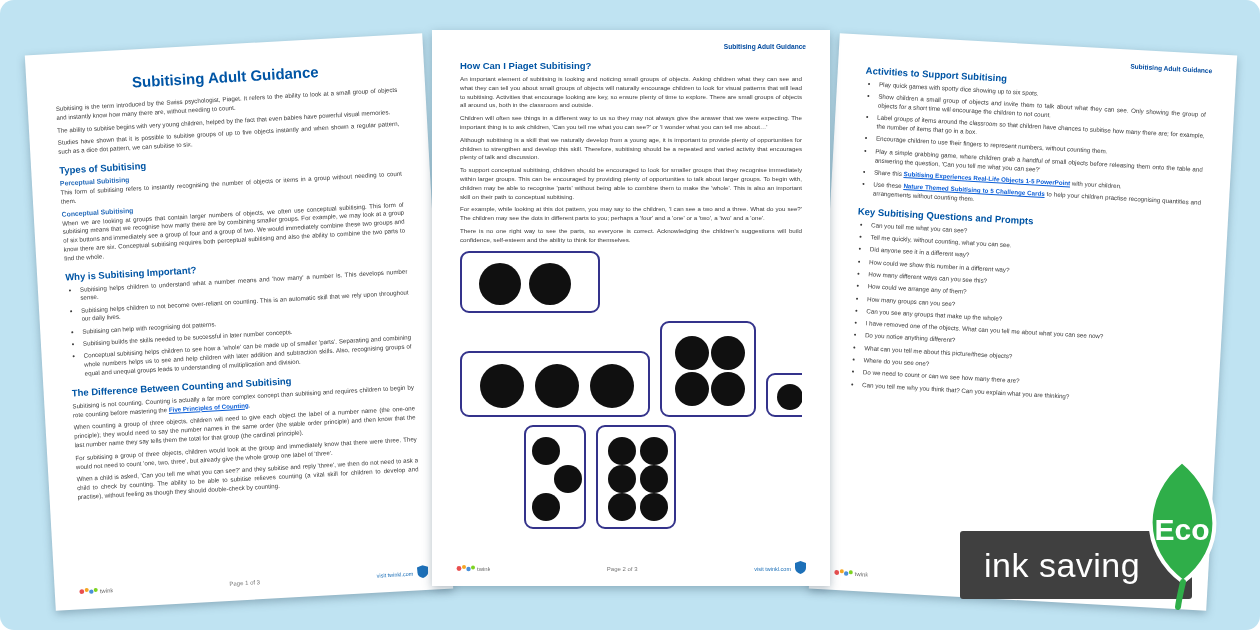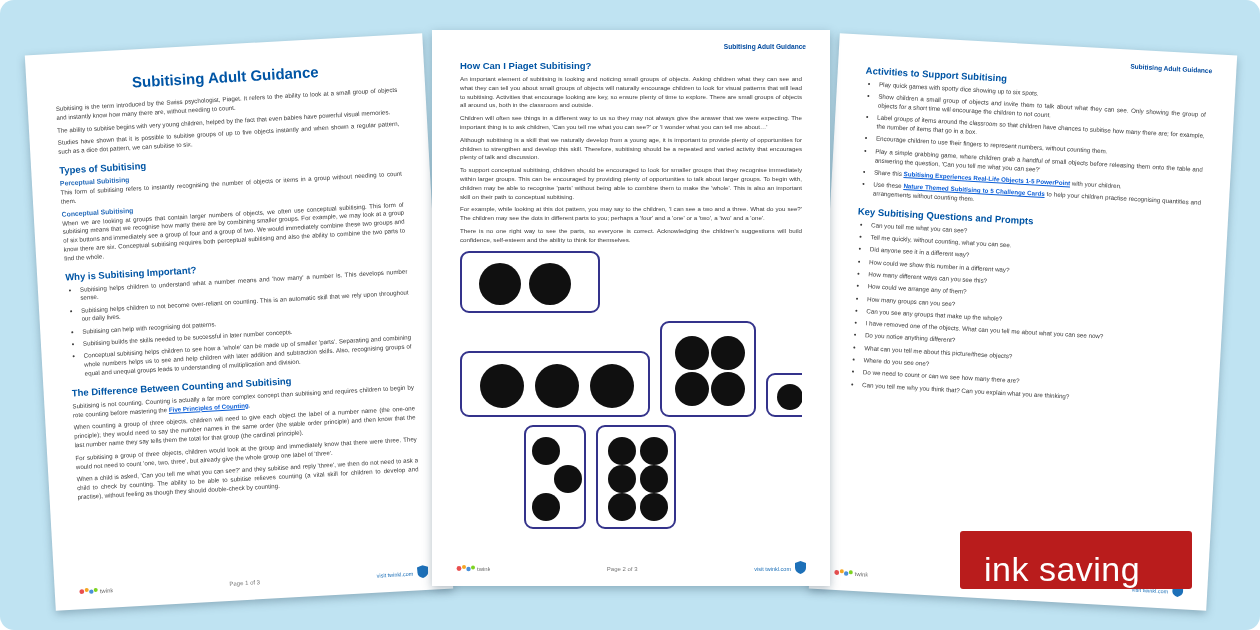--- a/index.html
+++ b/index.html
@@ -32,22 +32,22 @@
   .dot   { position:absolute; background:#101010; border-radius:50%; }
 
   
   .pfooter { position:absolute; left:24px; right:24px; bottom:8px; display:flex;
              justify-content:space-between; align-items:center; }
   .pfooter .plabel { font-size:6px; color:#777; }
   .pfooter .fright { display:flex; align-items:center; gap:4px; }
   .pfooter .visit  { font-size:5.5px; color:#1d70b8; }
 
   
-  .badge-bar { position:absolute; left:960px; top:531px; width:232px; height:58px;
-               background:#b91c1c; border-radius:3px; display:flex; align-items:flex-end;
+  .badge-bar { position:absolute; left:960px; top:531px; width:232px; height:68px;
+               background:#404040; border-radius:3px; display:flex; align-items:center;
                padding-left:24px; z-index:4; }
   .badge-bar span { font-size:34px; color:#ffffff; letter-spacing:.5px; }
   .eco-leaf { position:absolute; left:1128px; top:458px; width:108px; height:152px; z-index:5; }
 </style>
 </head>
 <body>
 
 <div class="stage">
   <div id="pages">
       <section class="page p1">
@@ -205,13 +205,20 @@
                 <path d="M5.5 0 L11 2 V7 C11 10 8.5 12 5.5 13 C2.5 12 0 10 0 7 V2 Z" fill="#1d70b8"></path>
               </svg></span>
           </span>
         </footer>
       </section>
     </div>
 
   <div class="badge-bar">
     <span>ink saving</span>
   </div>
+  <div class="eco-leaf">
+    <svg viewBox="0 0 108 152" width="108" height="152">
+      <path d="M54 3 C96 38 98 92 55 124 C12 92 12 38 54 3 Z" fill="#2fae49" stroke="#ffffff" stroke-width="4"></path>
+      <path d="M55 124 C53 133 51 141 50 149" stroke="#2fae49" stroke-width="6" fill="none" stroke-linecap="round"></path>
+      <text x="54" y="82" text-anchor="middle" font-family="Liberation Sans, sans-serif" font-size="30" font-weight="bold" fill="#ffffff">Eco</text>
+    </svg>
+  </div>
 </div>
 
 </body></html>

